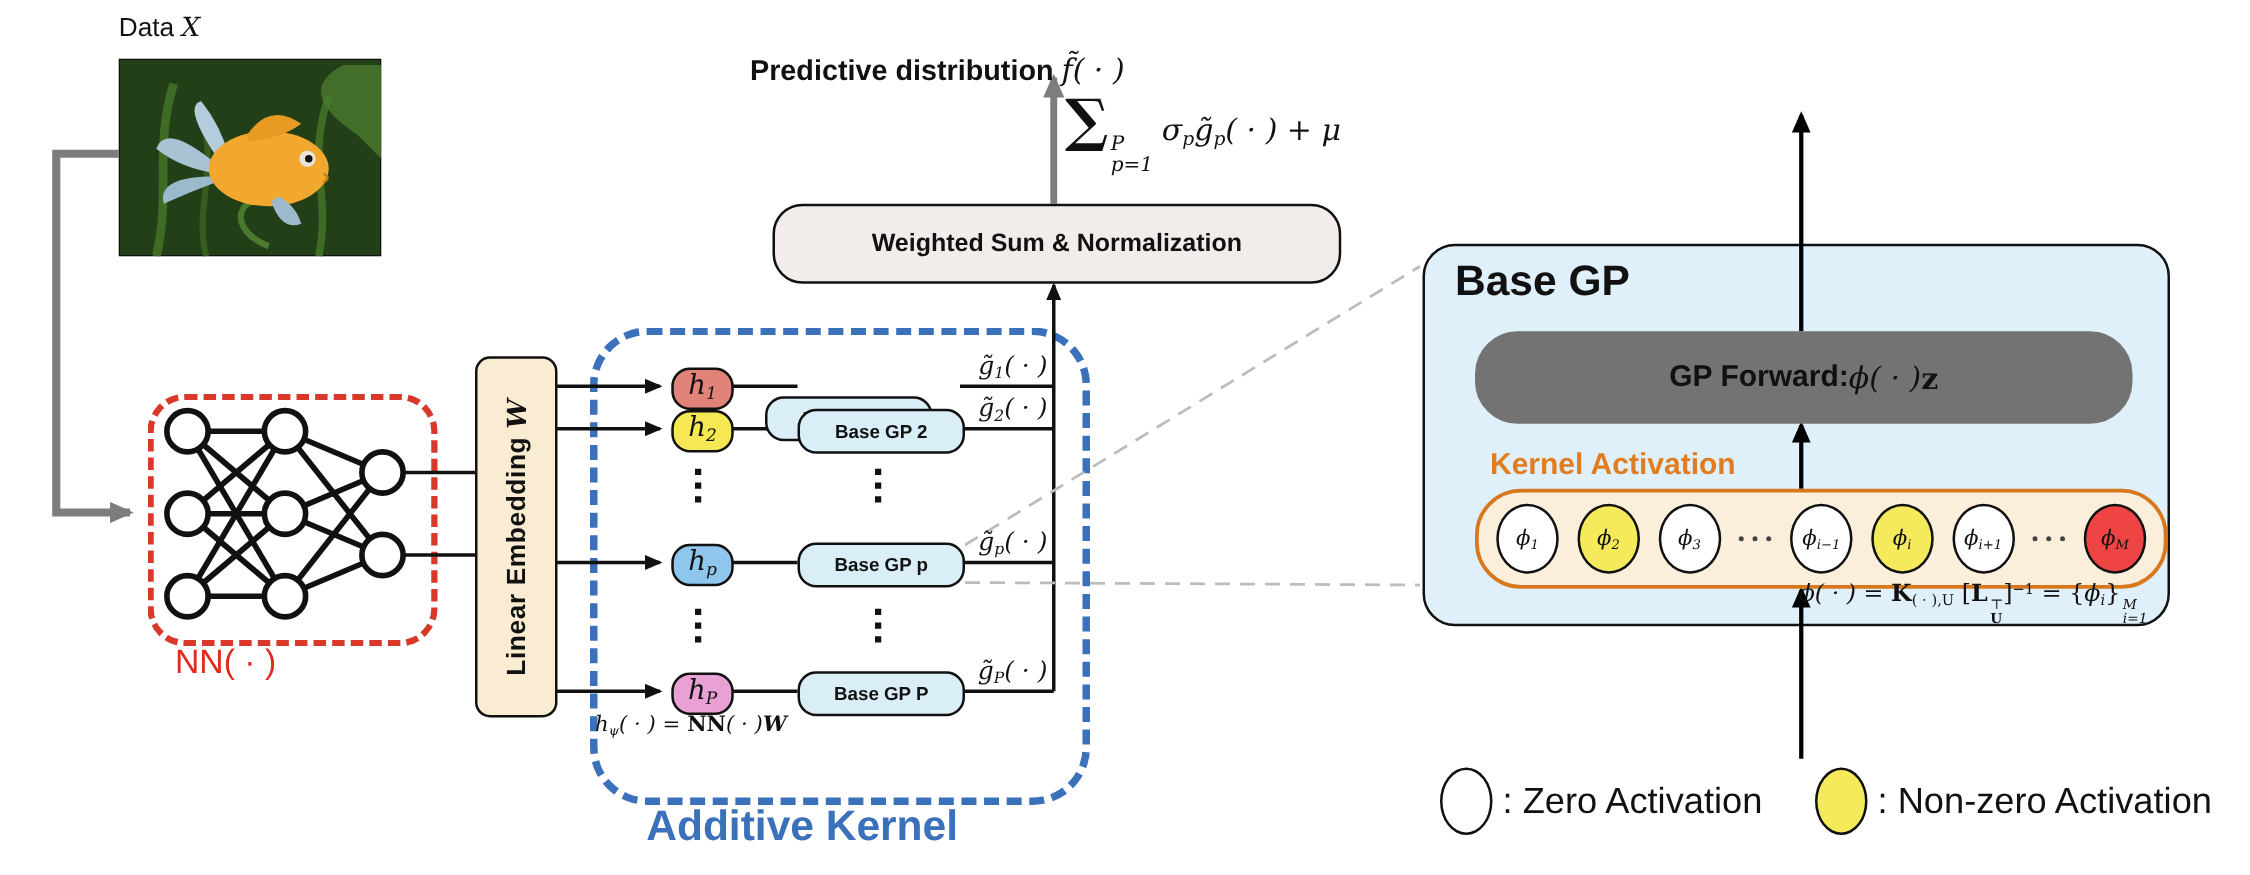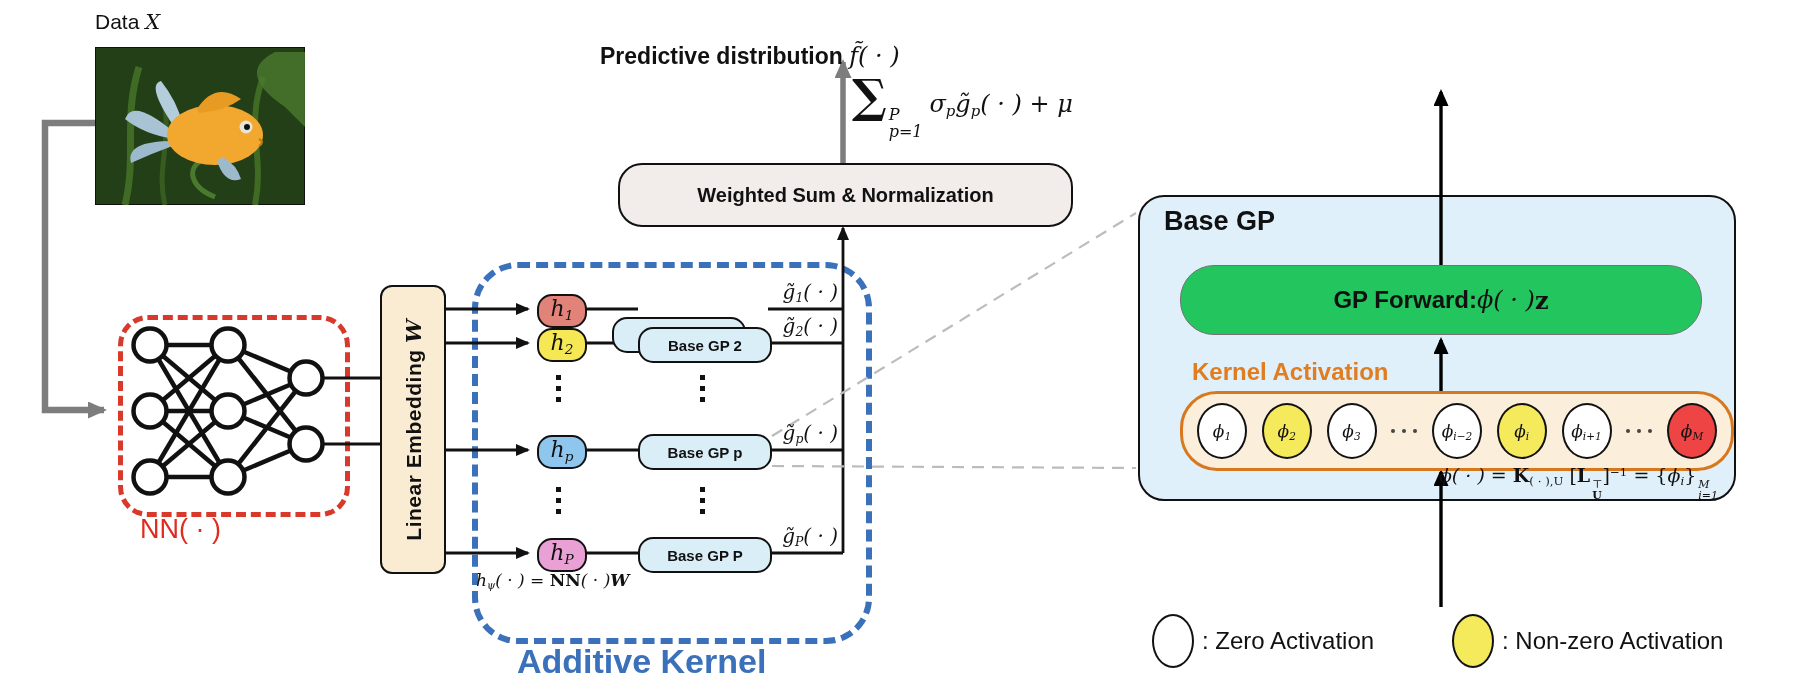--- a/index.html
+++ b/index.html
@@ -26,30 +26,30 @@
          font-size:22px;}
   .gpbox{background:#daeef8;border:2.5px solid #111;border-radius:15px;
          display:flex;align-items:center;justify-content:center;font-weight:bold;font-size:15px;}
   .gtilde{font-size:20px;text-align:right;}
   .wsbox{background:#f2eceb;border:2.5px solid #111;border-radius:24px;
          display:flex;align-items:center;justify-content:center;font-weight:bold;font-size:20px;}
   .pred{font-weight:bold;font-size:23px;}
   .sumf{font-size:25px;}
   .sumf .bigsig{font-size:46px;font-family:"DejaVu Serif",serif;font-weight:bold;line-height:0.9;}
   .panel{background:#e0f0fb;border:2.5px solid #111;border-radius:26px;}
-  .panel-title{font-weight:bold;font-size:27px;}
-  .gpfwd{background:#22c55e;border:1px solid #737373;border-radius:34px;
+  .panel-title{font-weight:bold;font-size:34px;}
+  .gpfwd{background:#737373;border:3px solid #737373;border-radius:34px;
          display:flex;align-items:center;justify-content:center;font-size:24px;font-weight:bold;}
   .kact-label{color:#e07d20;font-weight:bold;font-size:24px;}
   .kpill{background:#fbeedb;border:3.5px solid #d8781e;border-radius:37px;
          display:flex;align-items:center;justify-content:space-between;padding:0 14px;}
   .phic{width:46px;height:52px;border:2.5px solid #111;border-radius:50%;
         display:flex;align-items:center;justify-content:center;font-size:17px;background:#fff;flex:0 0 auto;}
   .phiformula{font-size:19px;text-align:right;font-family:"DejaVu Serif",serif;}
-  .legend-item{display:flex;align-items:center;gap:8px;font-size:24px;}
+  .legend-item{display:flex;align-items:center;gap:8px;font-size:29px;}
   .legend-circle{width:38px;height:50px;border:2.5px solid #111;border-radius:50%;flex:0 0 auto;}
   .nn-label{color:#e02b1f;font-size:27px;}
   .addk-label{color:#3b70ba;font-weight:bold;font-size:34px;}
   .hpsi{font-size:17px;}
   
   .vdots{display:flex;flex-direction:column;gap:6px;}
   .vdots i{width:5px;height:5px;background:#111;display:block;}
   .hdots{display:flex;gap:7px;align-items:center;}
   .hdots i{width:4px;height:4px;border-radius:50%;background:#444;display:block;}
   svg.overlay{position:absolute;left:0;top:0;z-index:2;pointer-events:none;}
@@ -182,21 +182,21 @@
       </div>
     <div class="phic mi" style="background-color: rgb(255, 255, 255);">
         <span><span>ϕ</span><span class="sub">3</span></span>
       </div>
     <div class="hdots">
         <i></i>
         <i></i>
         <i></i>
       </div>
     <div class="phic mi" style="background-color: rgb(255, 255, 255);">
-        <span><span>ϕ</span><span class="sub">i−2</span></span>
+        <span><span>ϕ</span><span class="sub">i−1</span></span>
       </div>
     <div class="phic mi" style="background-color: rgb(245, 233, 92);">
         <span><span>ϕ</span><span class="sub">i</span></span>
       </div>
     <div class="phic mi" style="background-color: rgb(255, 255, 255);">
         <span><span>ϕ</span><span class="sub">i+1</span></span>
       </div>
     <div class="hdots">
         <i></i>
         <i></i>

